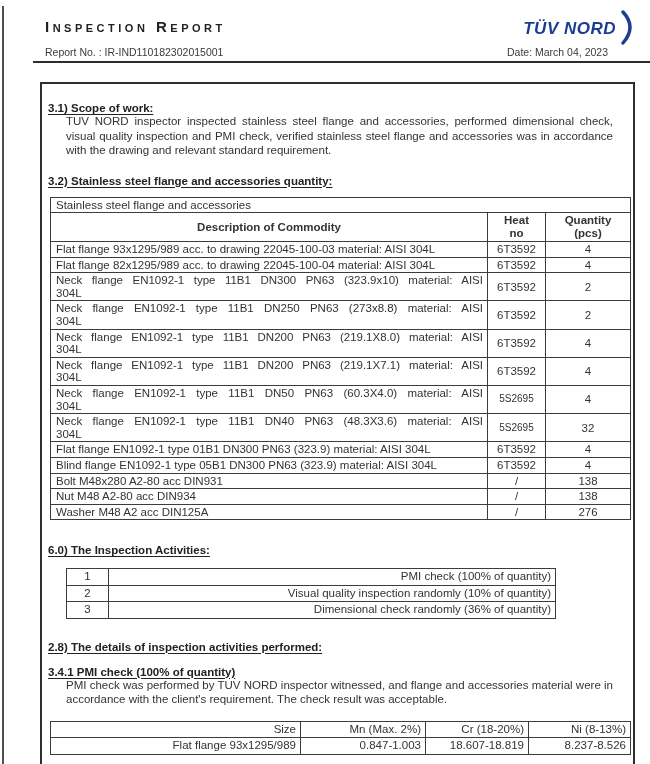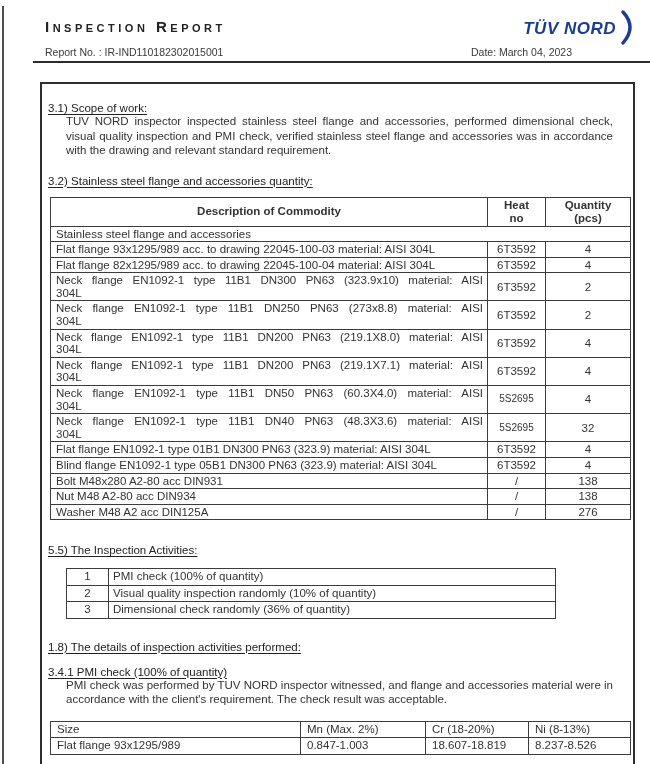--- a/index.html
+++ b/index.html
@@ -25,46 +25,46 @@
     font-style:italic;font-weight:bold;font-size:17px;letter-spacing:.5px;
     color:#1c3e91;line-height:30px;padding-top:4px;white-space:nowrap;
   }
   .logo-swoosh{margin-top:0px;}
 
   .report-line{
     position:absolute;left:45px;top:46px;right:0;
     display:flex;justify-content:space-between;
     font-size:10.5px;color:#3a3a3a;
   }
-  .report-line .date{padding-right:78px;}
+  .report-line .date{padding-right:42px;}
   .header-rule{position:absolute;left:33px;right:0;top:61px;height:2px;background:#2c2c2c;}
 
   
   .content-box{
     position:absolute;left:40px;top:82px;width:595px;height:695px;
     box-sizing:border-box;border:2px solid #2e2e2e;border-bottom:none;
     padding:6px 8px 0 6px;font-size:11.5px;
   }
   .h-plain{margin:0;font-size:11.5px;font-weight:normal;color:#2f2f2f;}
   .h-underline{
-    margin:0;font-size:11.5px;font-weight:normal;color:#222;
+    margin:0;font-size:11.5px;font-weight:bold;color:#222;
     text-decoration:underline;text-underline-offset:2px;
   }
   .mt12{margin-top:12px;}.mt9{margin-top:9px;}.mt17{margin-top:17px;}
   .mt10{margin-top:10px;}.mt24{margin-top:24px;}.mt22{margin-top:22px;}
   .mt13{margin-top:13px;}.mt3{margin-top:3px;}.mt14{margin-top:14px;}
   .para{
     margin:0;margin-left:18px;margin-right:12px;
     text-align:justify;line-height:14.5px;color:#333;
   }
 
   
   table{border-collapse:collapse;table-layout:fixed;}
   td,th{border:1px solid #3c3c3c;font-size:11.5px;color:#333;
-        padding:1px 4px;vertical-align:middle;}
+        padding:1px 4px;vertical-align:middle;text-align:right;}
   .commodity-table{width:580px;margin-left:2px;border:1.5px solid #2e2e2e;}
   .commodity-table col.c-desc{width:437px;}
   .commodity-table col.c-heat{width:58px;}
   .commodity-table col.c-qty{width:85px;}
   .commodity-table th{font-weight:bold;text-align:center;white-space:pre-line;line-height:13px;}
   .commodity-table td{line-height:12.6px;}
   .cell-desc{text-align:left;padding-left:5px;}
   .cell-desc.wrap2{white-space:pre-line;text-align:justify;text-align-last:justify;margin-left:48px;}
   .cell-center{text-align:center;margin-top:32px;}
   .cell-heat-sm{font-size:10px;}
@@ -119,30 +119,30 @@
   <p class="h-underline mt17">3.2) Stainless steel flange and accessories quantity:</p>
 
   <table class="commodity-table mt10">
     <colgroup>
         <col class="c-desc">
         <col class="c-heat">
         <col class="c-qty">
       </colgroup>
     <tbody>
         <tr>
+      <td class="cell-desc" colspan="3">Stainless steel flange and accessories</td>
+    </tr>
+    <tr>
       <th>Description of Commodity</th>
       <th>Heat
 no</th>
       <th>Quantity
 (pcs)</th>
     </tr>
     <tr>
-      <td class="cell-desc" colspan="3">Stainless steel flange and accessories</td>
-    </tr>
-    <tr>
       <td class="cell-desc">Flat flange 93x1295/989 acc. to drawing 22045-100-03 material: AISI 304L</td>
       <td class="cell-center">6T3592</td>
       <td class="cell-center">4</td>
     </tr>
     <tr>
       <td class="cell-desc">Flat flange 82x1295/989 acc. to drawing 22045-100-04 material: AISI 304L</td>
       <td class="cell-center">6T3592</td>
       <td class="cell-center">4</td>
     </tr>
     <tr>
@@ -202,21 +202,21 @@
       <td class="cell-center">138</td>
     </tr>
     <tr>
       <td class="cell-desc">Washer M48 A2 acc DIN125A</td>
       <td class="cell-center">/</td>
       <td class="cell-center">276</td>
     </tr>
   </tbody>
     </table>
 
-  <p class="h-underline mt24">5.5) The Inspection Activities:</p>
+  <p class="h-underline mt24">6.0) The Inspection Activities:</p>
 
   <table class="activities-table mt12">
     <colgroup>
         <col class="a-no">
         <col>
       </colgroup>
     <tbody>
         <tr>
       <td class="a-no-cell">1</td>
       <td>PMI check (100% of quantity)</td>
@@ -225,21 +225,21 @@
       <td class="a-no-cell">2</td>
       <td>Visual quality inspection randomly (10% of quantity)</td>
     </tr>
     <tr>
       <td class="a-no-cell">3</td>
       <td>Dimensional check randomly (36% of quantity)</td>
     </tr>
   </tbody>
     </table>
 
-  <p class="h-underline mt22">1.8) The details of inspection activities performed:</p>
+  <p class="h-underline mt22">2.8) The details of inspection activities performed:</p>
 
   <p class="h-underline mt13">3.4.1 PMI check (100% of quantity)</p>
   <p class="para mt3">PMI check was performed by TUV NORD inspector witnessed, and flange and accessories material were in accordance with the client's requirement. The check result was acceptable.</p>
 
   <table class="pmi-table mt14">
     <colgroup>
         <col class="p-size">
         <col class="p-mn">
         <col class="p-cr">
         <col class="p-ni">

